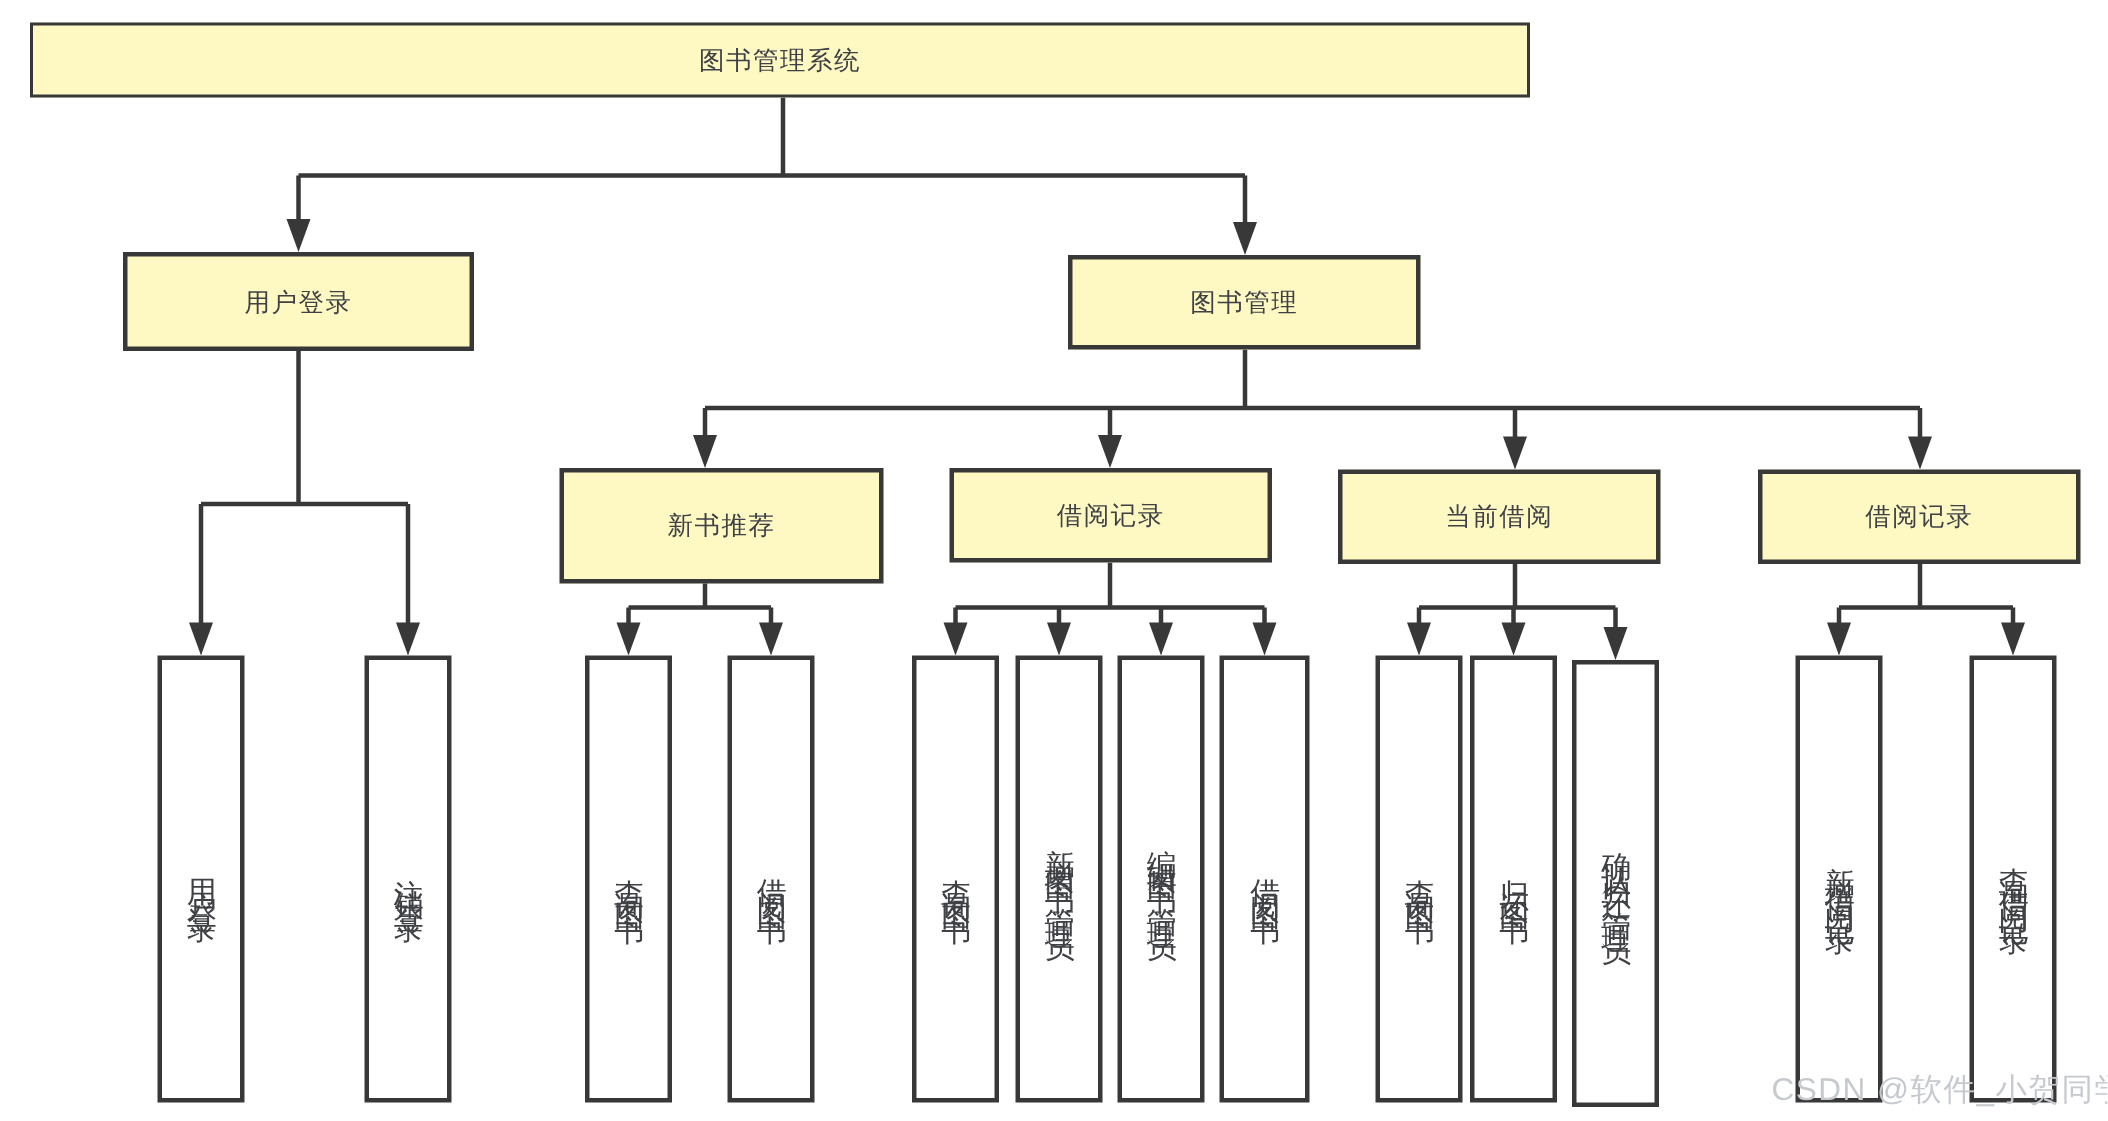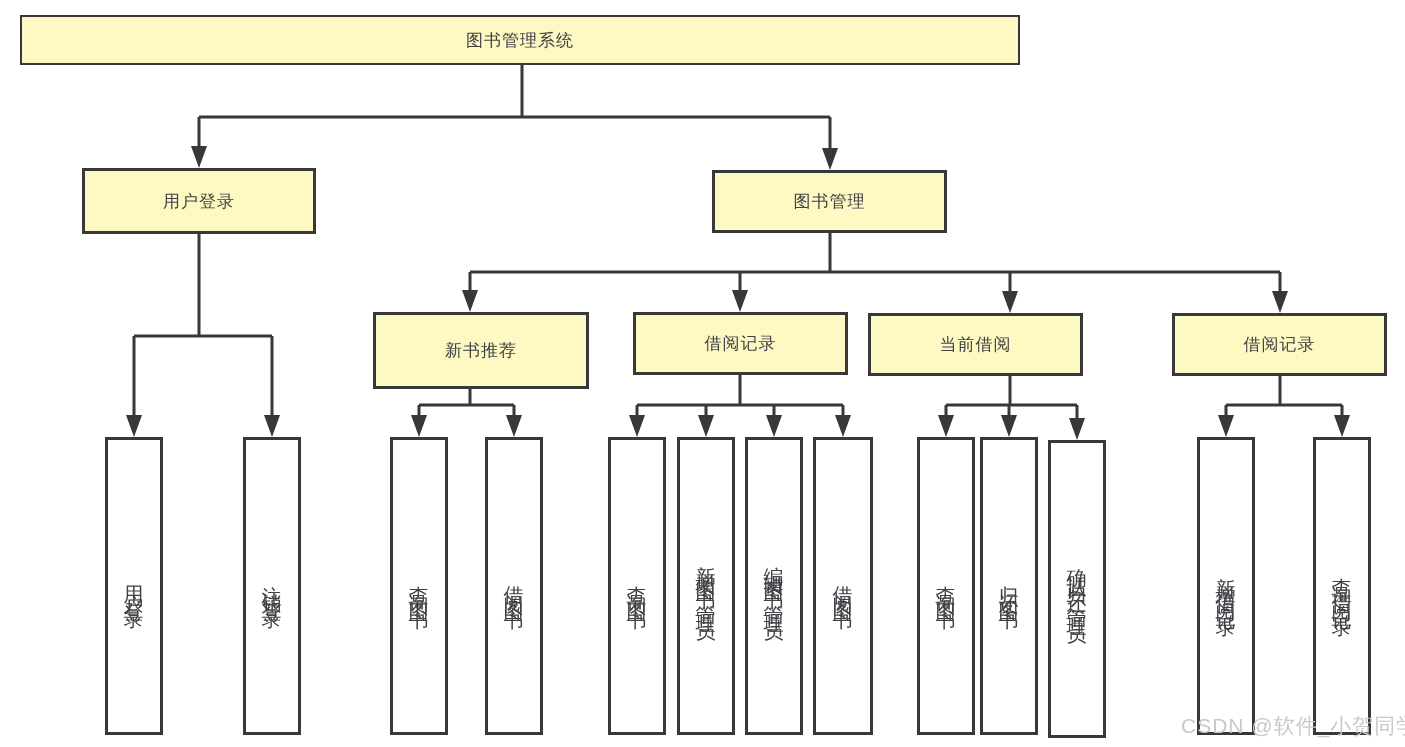--- a/index.html
+++ b/index.html
@@ -134,21 +134,21 @@
   <div class="hbox" style="left:712px; top:170px; width:235px; height:63px;justify-content:center;">
     <span>图书管理</span>
   </div>
 
   <div class="hbox" style="left:373px; top:312px; width:216px; height:77px;">
     <span>新书推荐</span>
   </div>
   <div class="hbox" style="left:633px; top:312px; width:215px; height:63px;">
     <span>借阅记录</span>
   </div>
-  <div class="hbox" style="left:868px; top:313px; width:215px; height:63px;">
+  <div class="hbox" style="left:892px; top:313px; width:215px; height:63px;">
     <span>当前借阅</span>
   </div>
   <div class="hbox" style="left:1172px; top:313px; width:215px; height:63px;">
     <span>借阅记录</span>
   </div>
 
   <div class="vbox" style="left:105px;">
     <span class="vtext">用户登录</span>
   </div>
   <div class="vbox" style="left:243px;">

